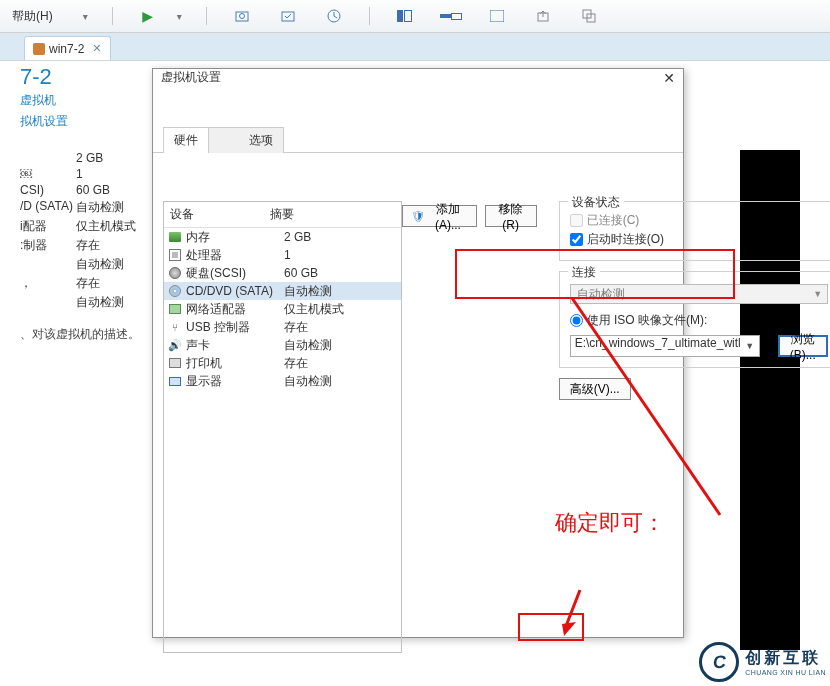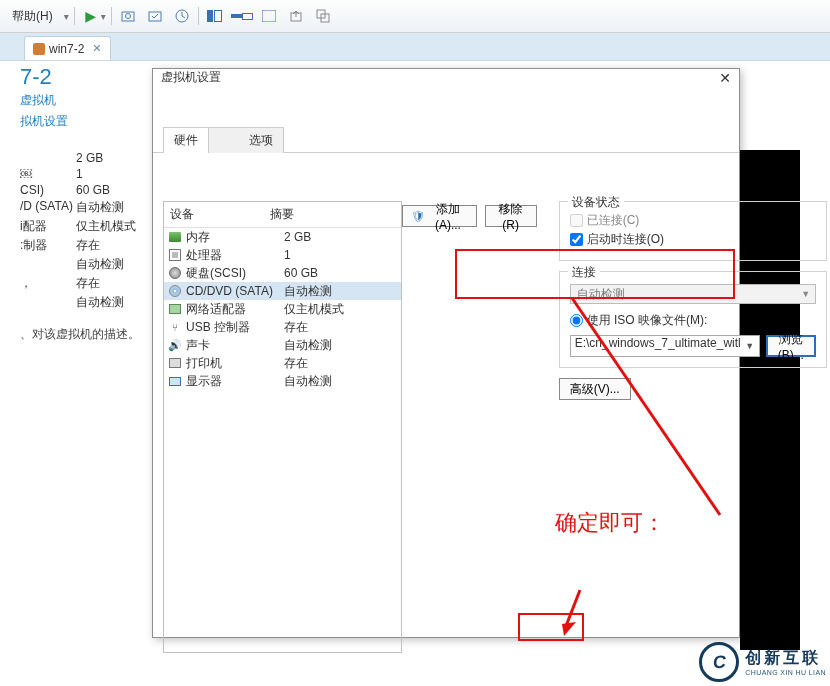--- a/index.html
+++ b/index.html
@@ -1,19 +1,19 @@
 <!DOCTYPE html>
 <html><head>
 <meta charset="utf-8">
 <style>
 * { box-sizing: border-box; margin: 0; padding: 0; font-family: "Microsoft YaHei", "Segoe UI", Tahoma, sans-serif; }
 body { background: #fff; width: 830px; height: 686px; overflow: hidden; position: relative; font-size: 12px; color: #333; }
 
 
-.toolbar { height: 28px; border-bottom: 1px solid #d0d0d0; background: linear-gradient(#fdfdfd,#eef2f6); display: flex; align-items: center; padding: 16px 6px; gap: 5px; position: relative; }
+.toolbar { height: 28px; border-bottom: 1px solid #d0d0d0; background: linear-gradient(#fdfdfd,#eef2f6); display: flex; align-items: center; padding: 16px 6px; gap: 24px; position: relative; }
 .toolbar .menu-item { padding: 2px 6px; cursor: default; }
 .toolbar .sep { width: 1px; height: 18px; background: #c8c8c8; }
 .toolbar .ico-btn { width: 22px; height: 22px; display: flex; align-items: center; justify-content: center; cursor: default; }
 .toolbar .play { color: #2e9b3a; font-size: 14px; }
 .toolbar .blue-square { border:1px solid #3b6fb2; display:inline-block; }
 
 
 .tabbar { height: 28px; background: #dbe9f4; display: flex; align-items: flex-end; padding-left: 24px; border-bottom:1px solid #cbd7e2; }
 .tab { background: #ffffff; border:1px solid #bcd1e1; border-bottom:none; height: 24px; display:flex; align-items:center; padding: 0 8px; gap:4px; border-radius: 3px 3px 0 0; }
 .tab .tab-ico { width:12px;height:12px; background:#d07e35; border-radius:2px; }
@@ -24,21 +24,21 @@
 .bg-title { color:#1e7fc2; font-size:22px; padding:4px 0 0 20px; }
 .bg-link { color:#1e7fc2; padding:2px 0 2px 20px; cursor:default; }
 .bg-table { margin-top:18px; }
 .bg-table .row { display:flex; padding:1px 0 1px 20px; }
 .bg-table .k { width:56px; color:#333; }
 .bg-table .v { color:#333; }
 .bg-desc { padding:14px 0 0 20px; color:#444; }
 .bg-black { position:absolute; left:740px; top:90px; width:60px; height:500px; background:#000; }
 
 
-.dlg { position:absolute; left:152px; top:68px; width:588px; height:570px; background:#fff; border:1px solid #8f8f8f; box-shadow: 2px 2px 8px rgba(0,0,0,.25); display:flex; flex-direction:column;gap:40px; }
+.dlg { position:absolute; left:152px; top:68px; width:532px; height:570px; background:#fff; border:1px solid #8f8f8f; box-shadow: 2px 2px 8px rgba(0,0,0,.25); display:flex; flex-direction:column;gap:40px; }
 .dlg-titlebar { height:26px; display:flex; align-items:center; justify-content:space-between; padding:0 8px; }
 .dlg-titlebar .close-x { font-family: Arial; font-size:14px; cursor:default; }
 .dlg-tabs { display:flex; padding:0 10px; border-bottom:1px solid #ccc; }
 .dlg-tabs .t { padding:4px 10px; border:1px solid #ccc; border-bottom:none; background:#fff; margin-right:-1px; font-size:12px; position:relative; top:1px; }
 .dlg-tabs .t.active { background:#fff; }
 .dlg-tabs .t.inactive { background:#f0f0f0;padding-left:40px; }
 .dlg-body { flex:1; display:flex; gap:12px; padding:8px 10px 6px 10px; }
 
 
 .hw-list { width:270px; border:1px solid #c0c0c0; display:flex; flex-direction:column; }
@@ -57,21 +57,21 @@
 .group { border:1px solid #d0d0d0; padding:8px 10px 10px 10px; margin-bottom:10px; position:relative; }
 .group .legend { position:absolute; top:-8px; left:8px; background:#fff; padding:0 4px; font-size:12px; }
 .chk { display:flex; align-items:center; gap:4px; margin:2px 0; }
 .chk input { width:13px; height:13px; }
 .rad { display:flex; align-items:center; gap:4px; margin:3px 0; }
 .rad input { width:13px; height:13px; }
 .iso-line { display:flex; gap:6px; margin-top:6px; align-items:center; }
 .iso-path { flex:1; height:22px; border:1px solid #a9a9a9; padding:0 18px 0 4px; font-size:12px; background:#fff; position:relative; }
 .iso-path .dd { position:absolute; right:2px; top:2px; bottom:2px; width:14px; display:flex;align-items:center;justify-content:center; color:#555; font-size:9px;}
 .btn { height:22px; border:1px solid #888; background:#fafafa; padding:0 10px; font-size:12px; cursor:default; display:inline-flex; align-items:center; }
-.btn.browse { border:2px solid #2b6dbb; }
+.btn.browse { border:2px solid #2b6dbb;margin-left:12px; }
 .adv-row { display:flex; margin-top:6px;}
 .disabled { color:#888; }
 .sel-disabled { background:#f2f2f2; color:#7a7a7a; border:1px solid #bbb; height:20px; display:flex; align-items:center; padding:0 18px 0 6px; position:relative; margin-top:4px;}
 .sel-disabled .dd { position:absolute; right:2px; top:0; bottom:0; width:14px; display:flex;align-items:center;justify-content:center; font-size:9px; color:#888;}
 
 
 .hw-btns { display:flex; justify-content:flex-end; gap:8px; padding:4px 10px 8px 0; }
 .hw-btns .btn { padding:0 8px; }
 .shield { color:#1e74c3; margin-right:3px; font-size:11px;}
 .dlg-footer { border-top:1px solid #d8d8d8; background:#f9a8d4; height:36px; display:flex; align-items:center; justify-content:flex-end; gap:10px; padding:0 12px;}

